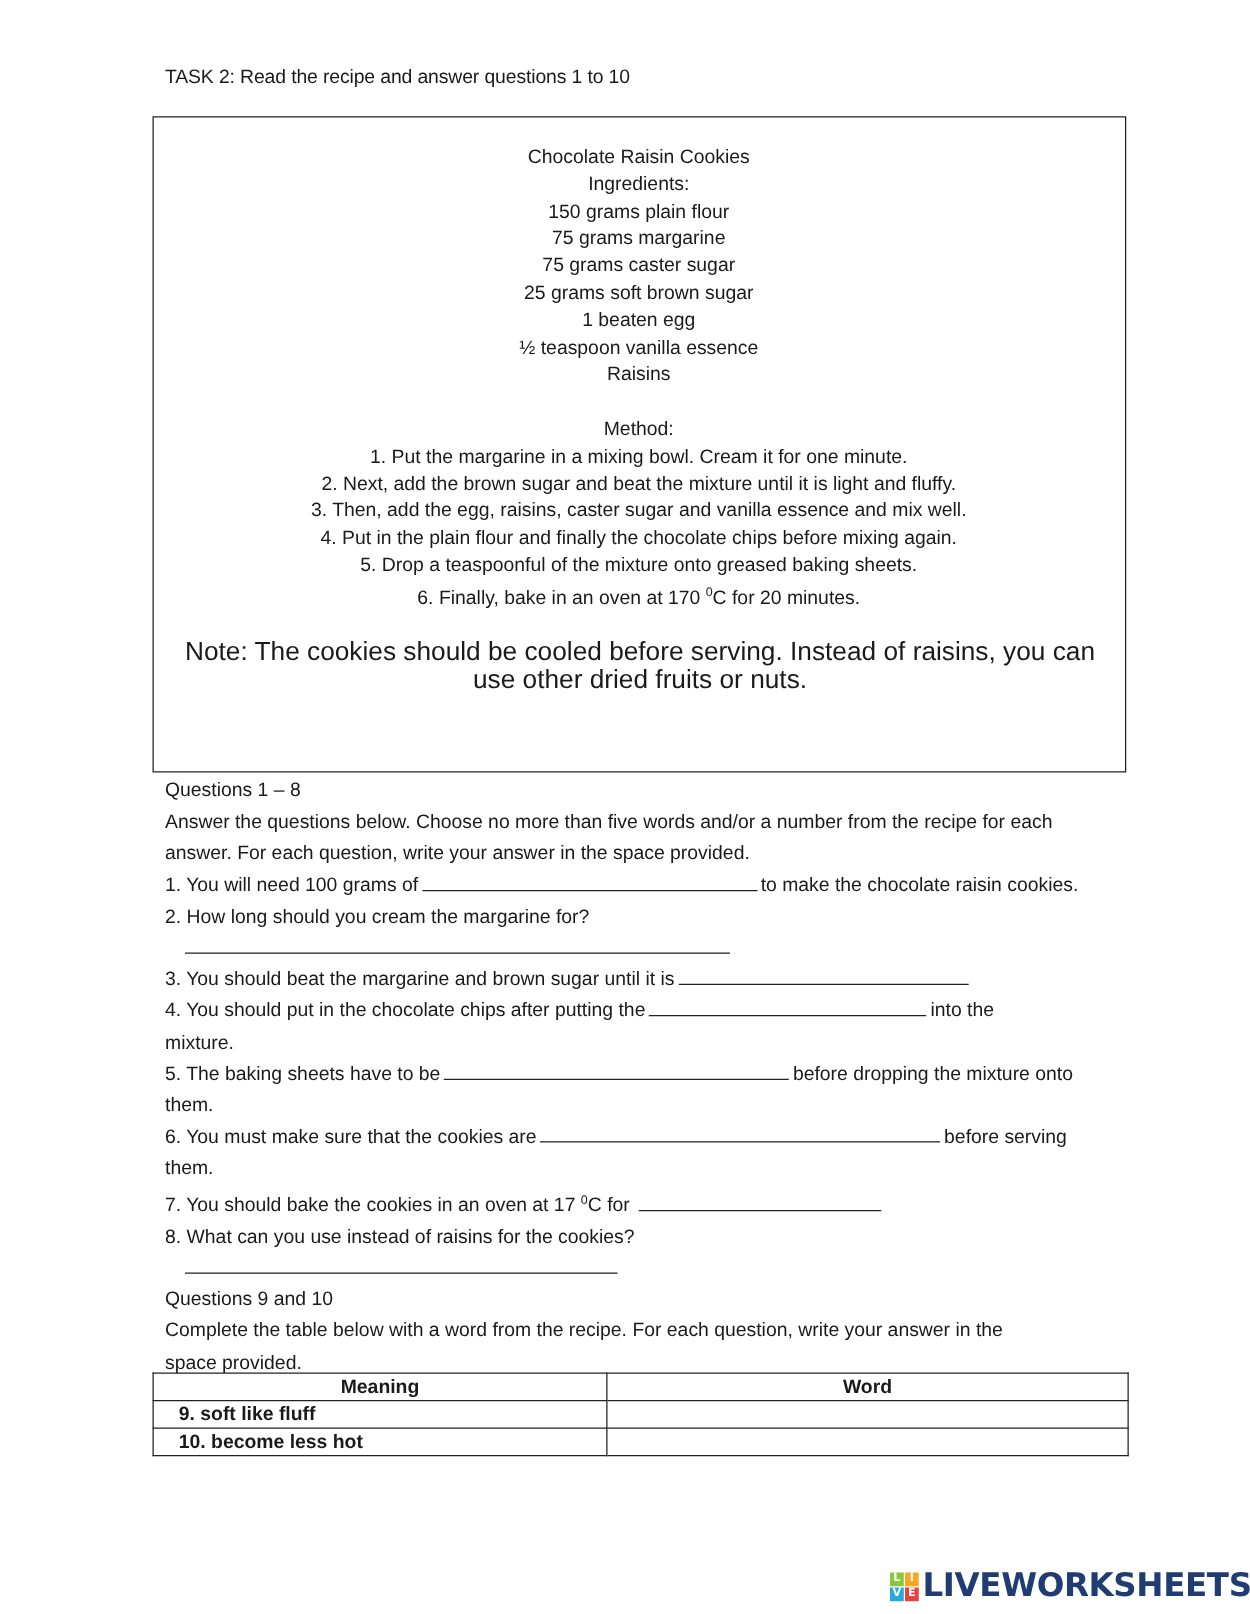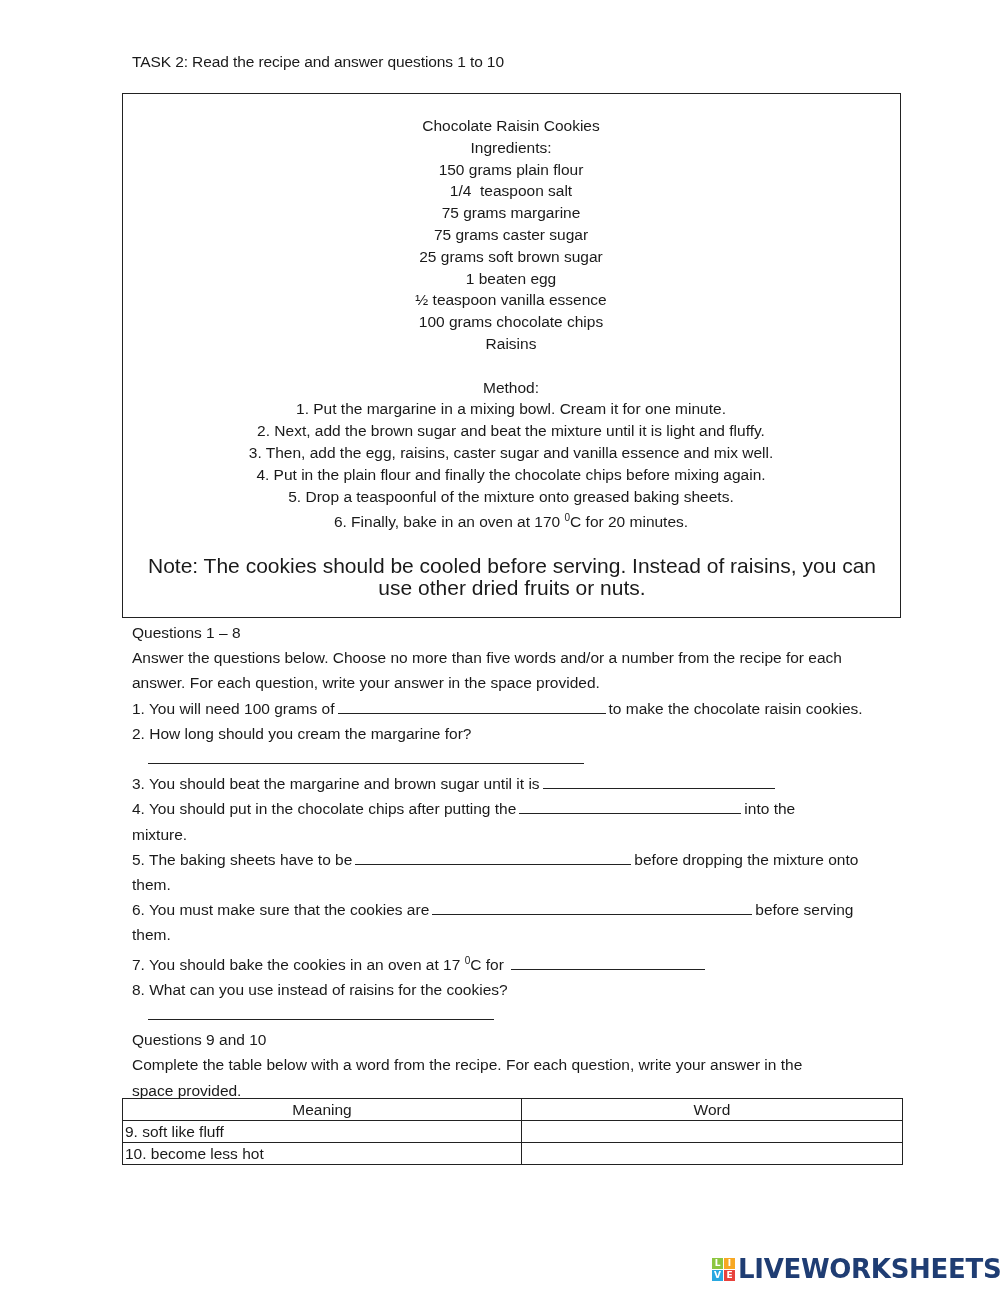--- a/index.html
+++ b/index.html
@@ -24,21 +24,21 @@
     .blank {
       display: inline-block; border-bottom: 1px solid #222; height: 14px;
       vertical-align: baseline; margin: 0 3px;
     }
     .blank-indent { margin-left: 16px; }
     table.answers {
       position: absolute; left: 108px; top: 1098px; width: 781px;
       border-collapse: collapse; font-size: 15.5px;
     }
     table.answers td, table.answers th {
-      border: 1.2px solid #222; height: 21px; padding: 0 2px; font-weight: normal;
+      border: 1.2px solid #222; height: 21px; padding: 0 20px; font-weight: bold;
       line-height: 21px;
     }
     table.answers th { text-align: center; }
     table.answers td.word { width: 376px; }
     .logo {
       position: absolute; left: 698px; top: 1254px; height: 30px;
       display: flex; align-items: center;
     }
     .logo-grid {
       display: grid; grid-template-columns: 11px 11px; grid-template-rows: 11px 11px; gap: 1px;
@@ -58,27 +58,25 @@
 
 <div class="page">
 
   <div class="txt task-title">TASK 2: Read the recipe and answer questions 1 to 10</div>
 
   <div class="recipe-box">
     <div class="recipe-inner">
       <div class="line">Chocolate Raisin Cookies</div>
       <div class="line">Ingredients:</div>
       <div class="line">150 grams plain flour</div>
-      <div class="line" style="white-space:pre;">1/4  teaspoon salt</div>
       <div class="line">75 grams margarine</div>
       <div class="line">75 grams caster sugar</div>
       <div class="line">25 grams soft brown sugar</div>
       <div class="line">1 beaten egg</div>
       <div class="line">½ teaspoon vanilla essence</div>
-      <div class="line">100 grams chocolate chips</div>
       <div class="line">Raisins</div>
       <div class="gap"></div>
       <div class="line">Method:</div>
       <div class="line">1. Put the margarine in a mixing bowl. Cream it for one minute.</div>
       <div class="line">2. Next, add the brown sugar and beat the mixture until it is light and fluffy.</div>
       <div class="line">3. Then, add the egg, raisins, caster sugar and vanilla essence and mix well.</div>
       <div class="line">4. Put in the plain flour and finally the chocolate chips before mixing again.</div>
       <div class="line">5. Drop a teaspoonful of the mixture onto greased baking sheets.</div>
       <div class="line" style="white-space:pre;"><span>6. Finally, bake in an oven at 170 </span><sup class="deg">0</sup><span>C for 20 minutes.</span></div>
       <div class="gap"></div>

